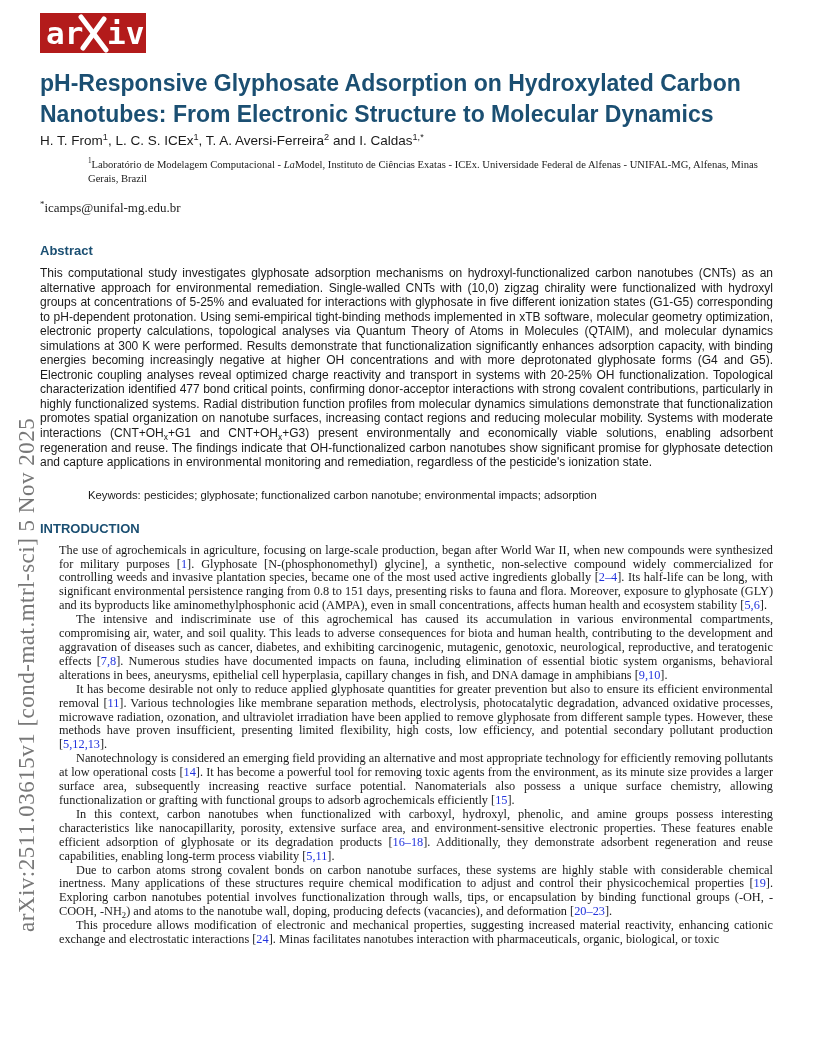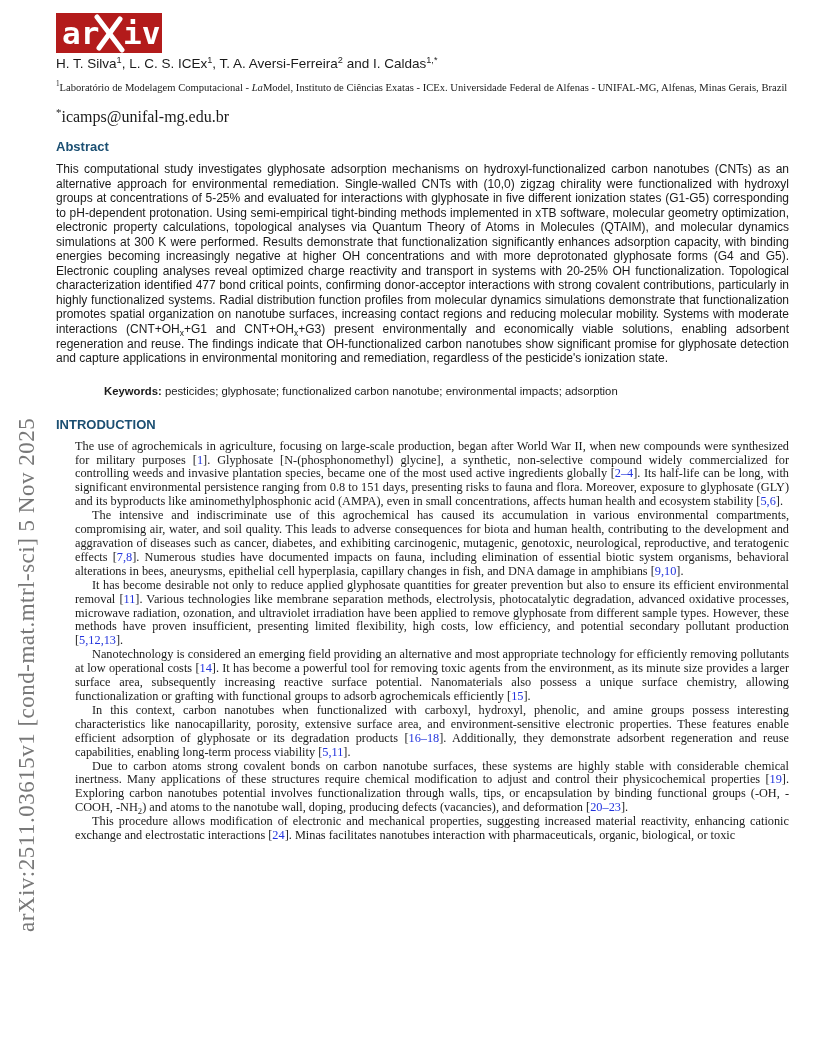--- a/index.html
+++ b/index.html
@@ -18,21 +18,21 @@
     transform-origin:0 0;
     transform:rotate(-90deg);
     white-space:nowrap;
     font-family:"Liberation Serif",serif;
     font-size:23px;
     color:#787878;
     letter-spacing:0.5px;
   }
   .content{
     position:absolute;
-    left:56px;top:13px;
+    left:40px;top:13px;
     width:733px;
   }
   .logo{display:block;}
   .title{
     margin:15px 0 0 0;
     font-family:"Liberation Sans",sans-serif;
     font-weight:bold;
     font-size:23px;
     line-height:31px;
     color:#1b4f72;
@@ -42,34 +42,35 @@
     font-family:"Liberation Sans",sans-serif;
     font-size:13.5px;
     line-height:18px;
     color:#1a1a1a;
   }
   .affils{
     margin-top:8px;
     font-size:10.6px;
     line-height:14px;
     color:#1a1a1a;
+    margin-left:48px;
   }
   .email{
     margin-top:14px;
-    font-size:16px;
+    font-size:13px;
     line-height:16px;
   }
   .abs-h,.sec-h{
     font-family:"Liberation Sans",sans-serif;
     font-weight:bold;
     font-size:13px;
     line-height:16px;
     color:#1b4f72;
   }
-  .abs-h{margin-top:14px;}
+  .abs-h{margin-top:27px;}
   .abs-t{
     margin-top:7px;
     font-family:"Liberation Sans",sans-serif;
     font-size:12px;
     line-height:14.55px;
     text-align:justify;
   }
   .keywords{
     margin-top:18px;
     font-family:"Liberation Sans",sans-serif;
@@ -82,42 +83,43 @@
     margin-top:0;
     font-size:12.3px;
     line-height:13.9px;
     text-align:justify;
   }
   .body-wrap{margin-top:7px;margin-left:19px;}
   .indent{text-indent:17px;}
   .sup{vertical-align:super;font-size:0.68em;line-height:0;}
   .sub{vertical-align:sub;font-size:0.7em;line-height:0;}
   .i{font-style:italic;}
-  .b{font-weight:bold;padding-left:48px;}
+  .b{font-weight:normal;padding-left:48px;}
   .cite{color:#2233dd;}
 </style>
 </head>
 <body>
 
 <div class="sidebar">arXiv:2511.03615v1  [cond-mat.mtrl-sci]  5 Nov 2025</div>
 
 <div class="content">
 
   <svg class="logo" width="106" height="40" viewBox="0 0 106 40" aria-label="arXiv logo">
     <rect x="0" y="0" width="106" height="40" fill="#b31b1b"></rect>
     <text x="6" y="31" font-family="DejaVu Sans Mono, monospace" font-size="31" font-weight="bold" fill="#ffffff">ar</text>
     <g stroke="#ffffff" stroke-width="5" stroke-linecap="round">
       <line x1="41" y1="4" x2="66" y2="37"></line>
       <line x1="64" y1="6" x2="43" y2="35"></line>
     </g>
     <text x="67" y="31" font-family="DejaVu Sans Mono, monospace" font-size="31" font-weight="bold" fill="#ffffff">iv</text>
   </svg>
 
+  <h1 class="title">pH-Responsive Glyphosate Adsorption on Hydroxylated Carbon Nanotubes: From Electronic Structure to Molecular Dynamics</h1>
 
-  <div class="authors"><span>H. T. Silva</span><span class="sup">1</span><span>, L. C. S. ICEx</span><span class="sup">1</span><span>, T. A. Aversi-Ferreira</span><span class="sup">2</span><span> and I. Caldas</span><span class="sup">1,*</span></div>
+  <div class="authors"><span>H. T. From</span><span class="sup">1</span><span>, L. C. S. ICEx</span><span class="sup">1</span><span>, T. A. Aversi-Ferreira</span><span class="sup">2</span><span> and I. Caldas</span><span class="sup">1,*</span></div>
 
   <div class="affils">
     <div><span class="sup">1</span><span>Laboratório de Modelagem Computacional - </span><span class="i">La</span><span>Model, Instituto de Ciências Exatas - ICEx. Universidade Federal de Alfenas - UNIFAL-MG, Alfenas, Minas Gerais, Brazil</span></div>
   </div>
 
   <div class="email"><span class="sup">*</span><span>icamps@unifal-mg.edu.br</span></div>
 
   <div class="abs-h">Abstract</div>
   <div class="abs-t"><span>This computational study investigates glyphosate adsorption mechanisms on hydroxyl-functionalized carbon nanotubes (CNTs) as an alternative approach for environmental remediation. Single-walled CNTs with (10,0) zigzag chirality were functionalized with hydroxyl groups at concentrations of 5-25% and evaluated for interactions with glyphosate in five different ionization states (G1-G5) corresponding to pH-dependent protonation. Using semi-empirical tight-binding methods implemented in xTB software, molecular geometry optimization, electronic property calculations, topological analyses via Quantum Theory of Atoms in Molecules (QTAIM), and molecular dynamics simulations at 300 K were performed. Results demonstrate that functionalization significantly enhances adsorption capacity, with binding energies becoming increasingly negative at higher OH concentrations and with more deprotonated glyphosate forms (G4 and G5). Electronic coupling analyses reveal optimized charge reactivity and transport in systems with 20-25% OH functionalization. Topological characterization identified 477 bond critical points, confirming donor-acceptor interactions with strong covalent contributions, particularly in highly functionalized systems. Radial distribution function profiles from molecular dynamics simulations demonstrate that functionalization promotes spatial organization on nanotube surfaces, increasing contact regions and reducing molecular mobility. Systems with moderate interactions (CNT+OH</span><span class="sub">x</span><span>+G1 and CNT+OH</span><span class="sub">x</span><span>+G3) present environmentally and economically viable solutions, enabling adsorbent regeneration and reuse. The findings indicate that OH-functionalized carbon nanotubes show significant promise for glyphosate detection and capture applications in environmental monitoring and remediation, regardless of the pesticide's ionization state.</span></div>
 

